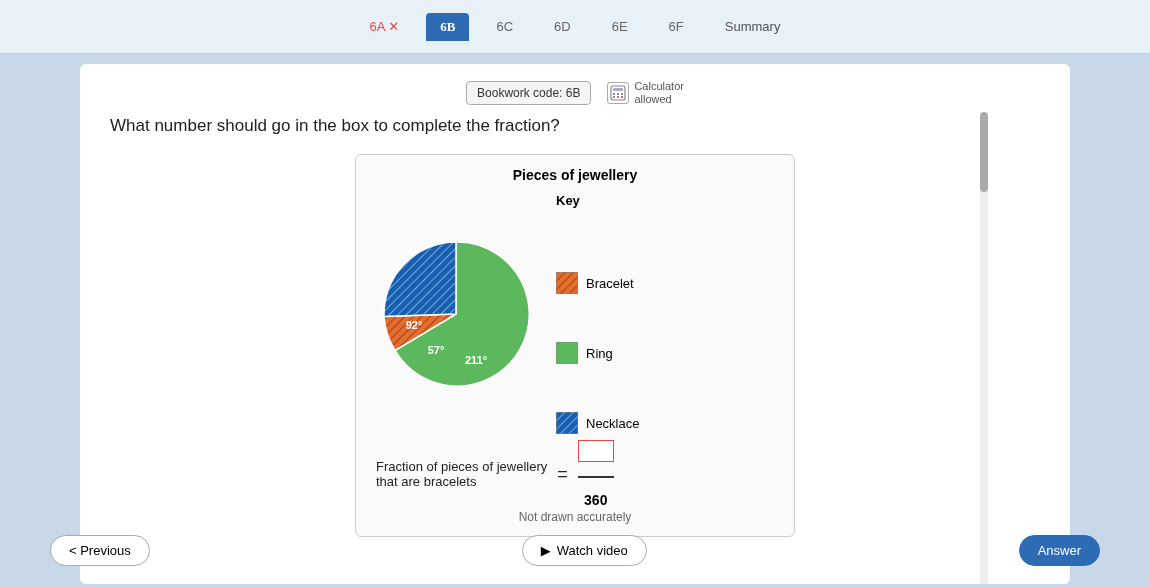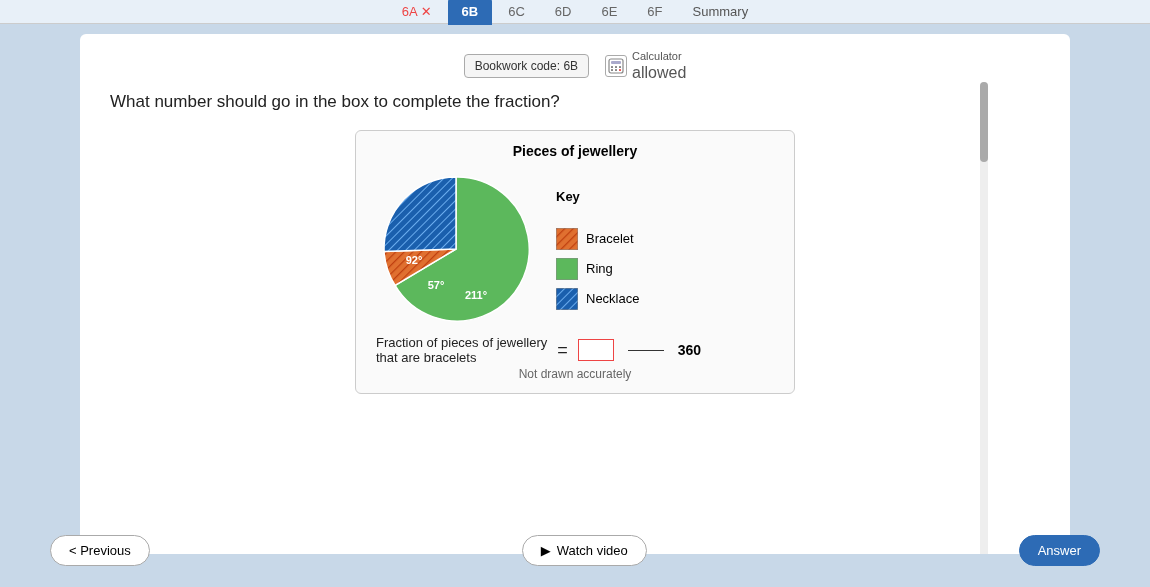--- a/index.html
+++ b/index.html
@@ -6,39 +6,40 @@
     body {
       width: 1150px;
       height: 587px;
       background: #c8d8e8;
       font-family: Arial, sans-serif;
       overflow: hidden;
       position: relative;
     }
     .top-bar {
       background: #e8f0f8;
-      height: 24px;
+      height: 54px;
       display: flex;
       align-items: center;
       justify-content: center;
-      gap: 2px;
+      gap: 13px;
       padding: 0 20px;
       border-bottom: 1px solid #ccc;
     }
     .tab {
       padding: 6px 14px;
       font-size: 13px;
       color: #555;
       cursor: pointer;
       border-radius: 4px 4px 0 0;
     }
     .tab.active {
       background: #2d6bb5;
       color: white;
       font-weight: bold;
+      font-family: Liberation Serif, serif;
     }
     .tab.inactive { color: #666; }
     .tab.crossed { color: #e44; }
     .tab-summary { color: #555; }
     .main-content {
       background: #ffffff;
       margin: 10px 80px;
       border-radius: 6px;
       padding: 16px 30px 16px 30px;
       height: 520px;
@@ -125,39 +126,40 @@
     .legend-title {
       font-weight: bold;
       font-size: 13px;
       margin-bottom: 16px;
     }
     .legend-item {
       display: flex;
       align-items: center;
       gap: 8px;
       font-size: 13px;
+      margin-top: 40px;
     }
     .fraction-row {
       display: flex;
       align-items: center;
       gap: 10px;
       margin-top: 6px;
       font-size: 13px;
     }
     .fraction-label {
       font-size: 13px;
       color: #222;
     }
     .equals-sign {
       font-size: 18px;
       color: #222;
     }
     .fraction {
       display: flex;
-      flex-direction: row;
+      flex-direction: column;
       align-items: center;
       gap: 14px;
     }
     .fraction-numerator {
       border: 1.5px solid #e44;
       width: 36px;
       height: 22px;
       background: white;
     }
     .fraction-line {
@@ -251,21 +253,21 @@
           <rect x="3" y="8" width="2" height="2" rx="0.5" fill="#888"></rect>
           <rect x="7" y="8" width="2" height="2" rx="0.5" fill="#888"></rect>
           <rect x="11" y="8" width="2" height="2" rx="0.5" fill="#888"></rect>
           <rect x="3" y="11" width="2" height="2" rx="0.5" fill="#888"></rect>
           <rect x="7" y="11" width="2" height="2" rx="0.5" fill="#888"></rect>
           <rect x="11" y="11" width="2" height="2" rx="0.5" fill="#e55"></rect>
         </svg>
       </div>
       <div>
         <div style="font-size:11px;line-height:1.2">Calculator</div>
-        <div style="font-size:16px;line-height:1.2">allowed</div>
+        <div style="font-size:11px;line-height:1.2">allowed</div>
       </div>
     </div>
   </div>
 
   <div class="sub-question">What number should go in the box to complete the fraction?</div>
 
   <div class="chart-container">
     <div class="chart-box">
       <div class="chart-title">Pieces of jewellery</div>
       <div class="chart-inner">

